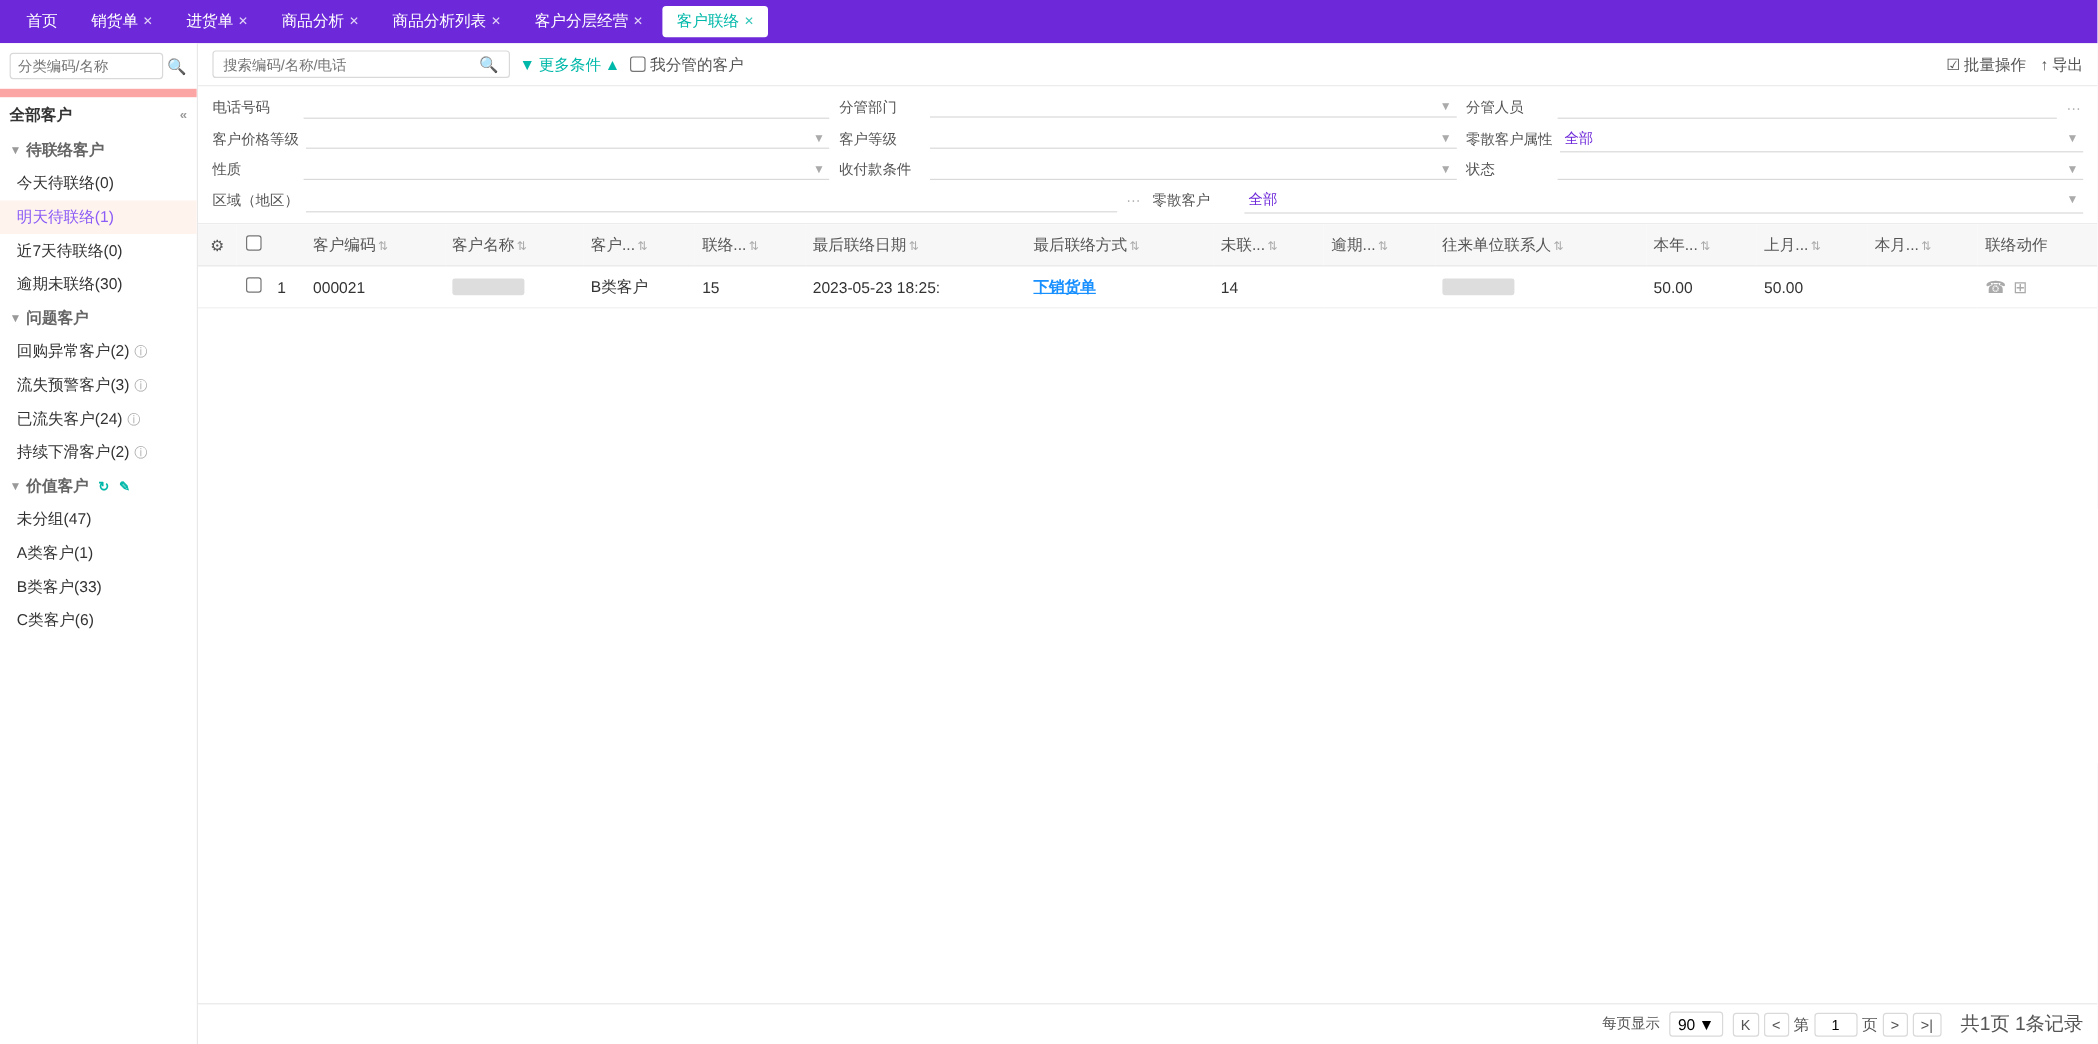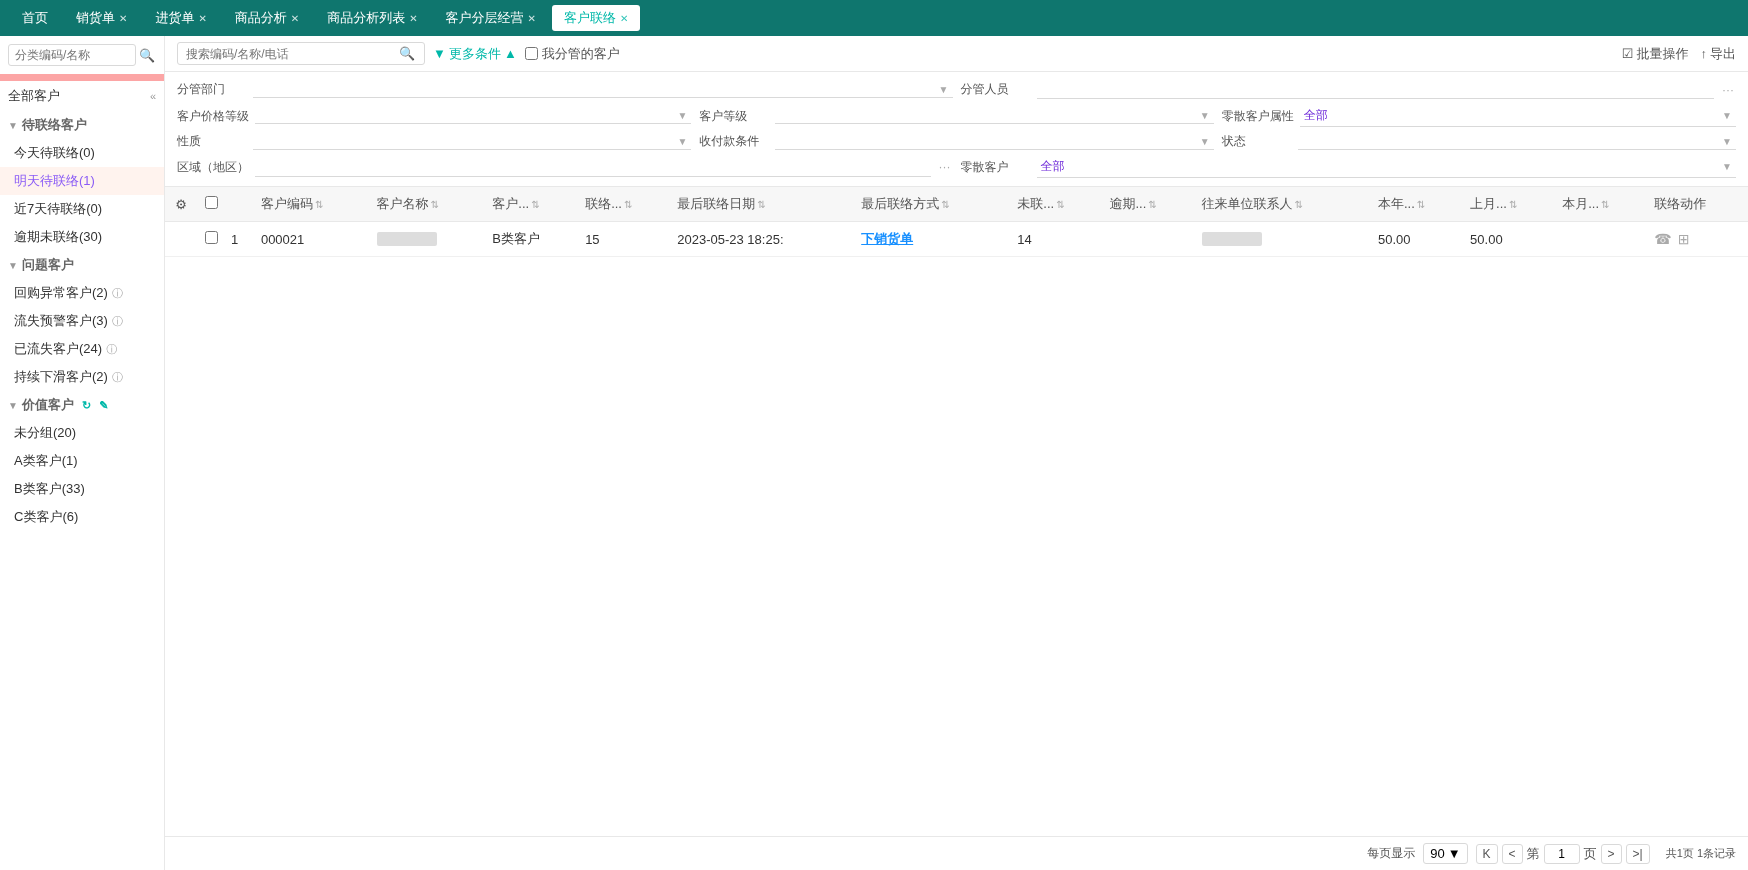--- a/index.html
+++ b/index.html
@@ -1,20 +1,20 @@
 <!DOCTYPE html>
 <html><head>
   <meta charset="utf-8">
   <style>
     * { box-sizing: border-box; margin: 0; padding: 0; font-family: 'Microsoft YaHei', Arial, sans-serif; font-size: 13px; }
     body { background: #f5f5f5; overflow: hidden; }
 
     
     .top-nav {
-      background: #0f766e;
+      background: #6d28d9;
       height: 36px;
       display: flex;
       align-items: center;
       padding: 0 10px;
       gap: 4px;
     }
     .nav-item {
       color: #fff;
       padding: 4px 12px;
       cursor: pointer;
@@ -53,21 +53,21 @@
       border-radius: 3px;
       padding: 3px 6px;
       font-size: 12px;
       width: 100%;
       outline: none;
     }
     .sidebar-search .search-icon { margin-left: 4px; color: #999; cursor: pointer; }
     
     .sidebar-section-title {
       padding: 6px 8px;
-      font-weight: normal;
+      font-weight: bold;
       color: #333;
       display: flex;
       align-items: center;
       justify-content: space-between;
       cursor: pointer;
     }
     .sidebar-section-title .collapse-icon { color: #999; font-size: 11px; }
     
     .sidebar-item {
       padding: 5px 8px 5px 14px;
@@ -295,21 +295,21 @@
     .page-info { font-size: 12px; color: #555; display: flex; align-items: center; gap: 4px; }
     .page-input {
       border: 1px solid #d9d9d9;
       border-radius: 3px;
       padding: 2px 6px;
       width: 36px;
       font-size: 12px;
       text-align: center;
       outline: none;
     }
-    .total-label { font-size: 11px; color: #555; margin-left: 8px; }
+    .total-label { font-size: 16px; color: #555; margin-left: 8px; }
     
     
     .table-container::-webkit-scrollbar { height: 6px; width: 6px; }
     .table-container::-webkit-scrollbar-track { background: #f0f0f0; }
     .table-container::-webkit-scrollbar-thumb { background: #ccc; border-radius: 3px; }
 
     .gear-col { width: 32px; text-align: center; }
     .check-col { width: 28px; text-align: center; }
     
     .blurred-text {
@@ -425,21 +425,21 @@
     </div>
 
     <div class="sidebar-category-label">
       <span class="expand-arrow">▼</span>
       <span>价值客户</span>
       <span style="margin-left:4px;color:#00b8a9;font-size:11px;cursor:pointer">↻</span>
       <span style="margin-left:4px;color:#00b8a9;font-size:11px;cursor:pointer">✎</span>
     </div>
 
     <div class="sidebar-item">
-      <span>未分组(20)</span>
+      <span>未分组(47)</span>
     </div>
     <div class="sidebar-item">
       <span>A类客户(1)</span>
     </div>
     <div class="sidebar-item">
       <span>B类客户(33)</span>
     </div>
     <div class="sidebar-item">
       <span>C类客户(6)</span>
     </div>
@@ -471,20 +471,24 @@
           <span>导出</span>
         </div>
       </div>
     </div>
 
     <div class="filter-panel">
       <div class="filter-columns">
         <div class="filter-col-main">
 
           <div class="filter-row">
+            <div class="filter-item">
+              <span class="filter-label">电话号码</span>
+              <input class="filter-input" type="text" style="">
+            </div>
             <div class="filter-item">
               <span class="filter-label">分管部门</span>
               <div class="filter-select">
                 <span></span>
                 <span class="arrow">▼</span>
               </div>
             </div>
             <div class="filter-item">
               <span class="filter-label">分管人员</span>
               <input class="filter-input" type="text" style="flex: 1 1 0%;">

